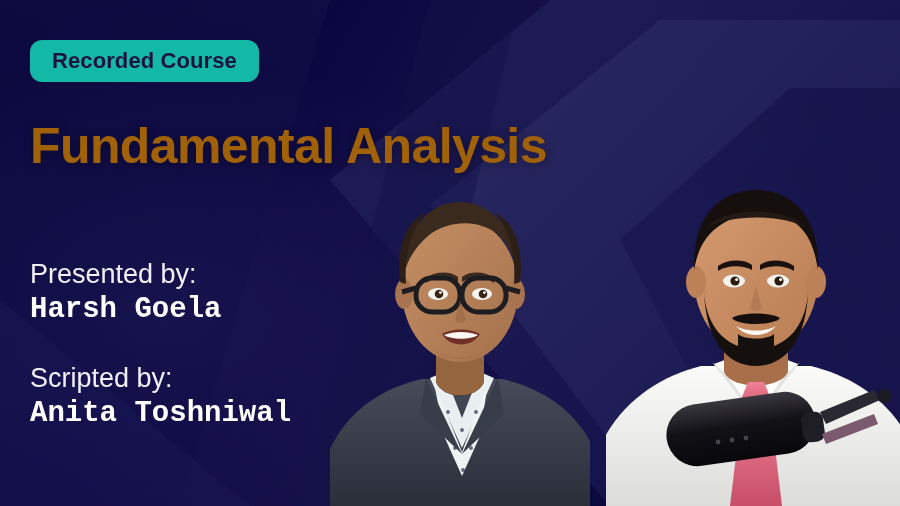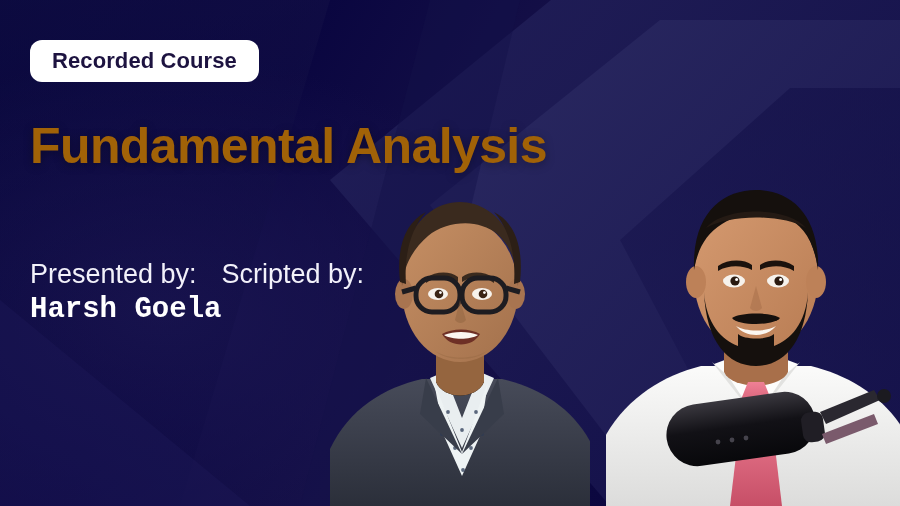--- a/index.html
+++ b/index.html
@@ -35,21 +35,21 @@
   
   .badge {
     position: absolute;
     left: 30px;
     top: 40px;
     height: 42px;
     padding: 0 22px;
     display: flex;
     align-items: center;
     border-radius: 12px;
-    background: #ffffff;
+    background: #14b8a6;
     color: #1d1340;
     font-size: 22px;
     font-weight: 700;
     letter-spacing: 0.1px;
     white-space: nowrap;
   }
 
   
   .title {
     position: absolute;
@@ -62,24 +62,24 @@
     white-space: nowrap;
     text-shadow: 0 2px 10px rgba(0,0,0,0.35);
   }
 
   
   .credits {
     position: absolute;
     left: 30px;
     top: 258px;
     display: flex;
-    flex-direction: row;
+    flex-direction: column;
   }
   .credit-block { margin-bottom: 34px; }
-  .credit-block:last-child { margin-bottom: 17px; text-align: center; }
+  .credit-block:last-child { margin-bottom: 17px; }
   .credit-label {
     display: block;
     color: #f2f1fa;
     font-size: 27px;
     font-weight: 400;
     line-height: 1.22;
     white-space: nowrap;
   }
   .credit-name {
     display: block;
@@ -289,16 +289,17 @@
 
   <div class="title">Fundamental Analysis</div>
 
   <div class="credits">
     <div class="credit-block">
       <span class="credit-label">Presented by:</span>
       <span class="credit-name">Harsh Goela</span>
     </div>
     <div class="credit-block">
       <span class="credit-label">Scripted by:</span>
+      <span class="credit-name">Anita Toshniwal</span>
     </div>
   </div>
 
 </div>
 
 </body></html>

